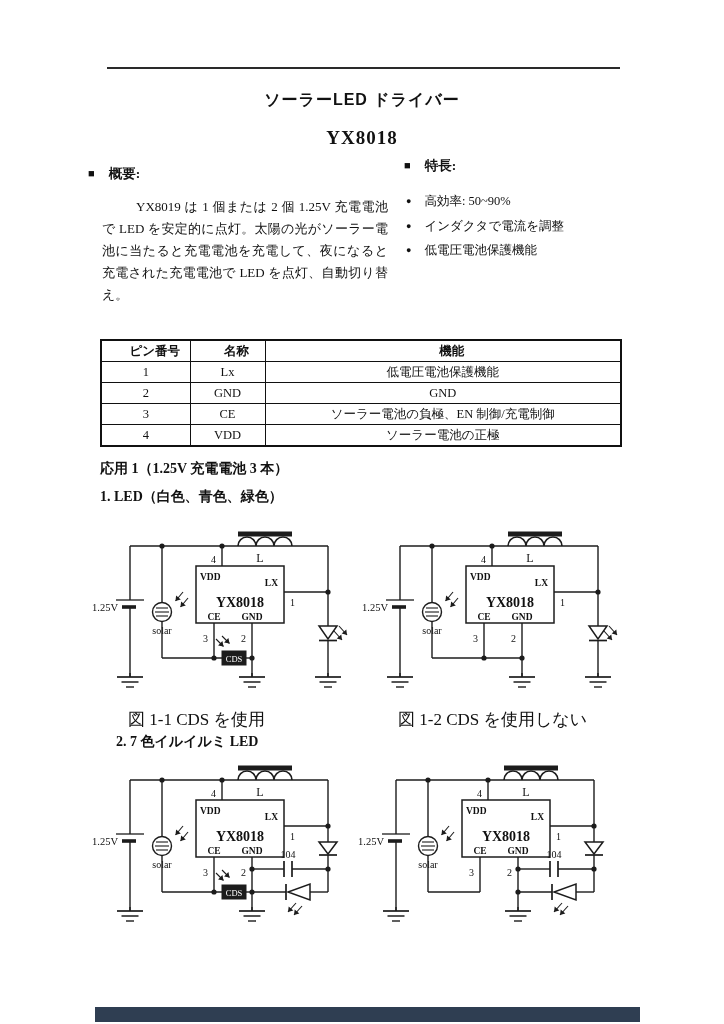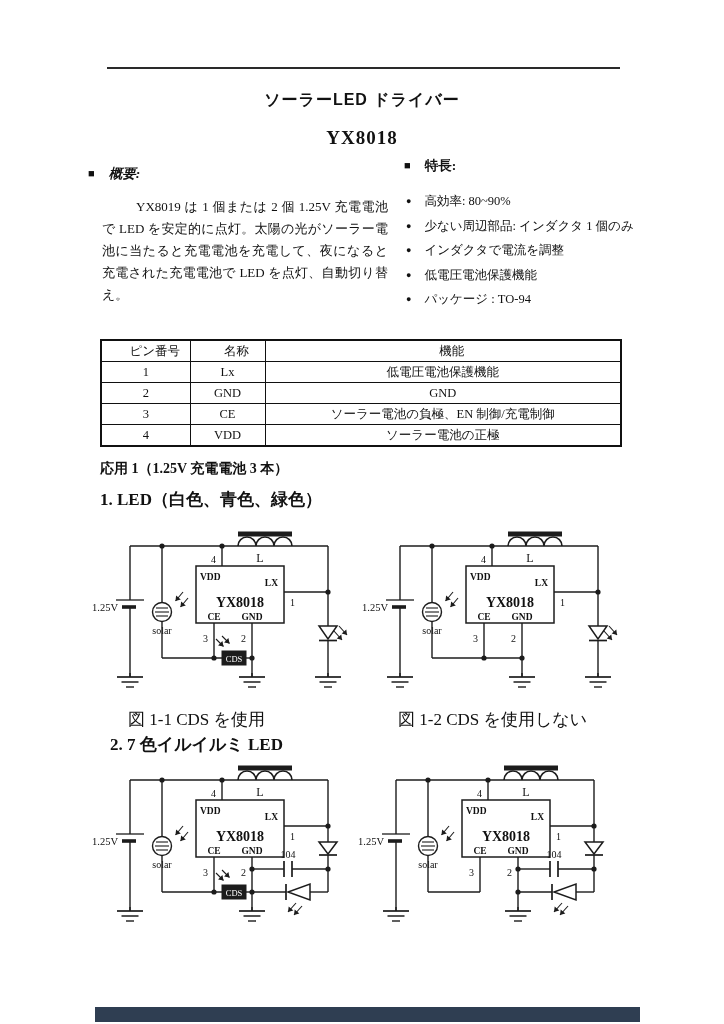--- a/index.html
+++ b/index.html
@@ -14,45 +14,43 @@
   .sqhead::before{content:"■";font-size:11px;margin-right:14px;position:relative;top:-1px;}
   .para{width:286px;font-size:13px;line-height:22px;text-align:justify;text-indent:34px;}
   ul.features{list-style:none;margin:0;padding:0;font-size:12.5px;}
   ul.features li{line-height:23.5px;white-space:nowrap;}
   ul.features li::before{content:"●";font-size:9px;margin-right:13px;position:relative;top:-1px;}
   table.pins{border-collapse:collapse;width:522px;table-layout:fixed;
              font-size:12.5px;}
   table.pins th,table.pins td{border:1px solid #111;text-align:center;
              padding:1px 2px;height:18px;overflow:hidden;white-space:nowrap;}
   table.pins{border:2px solid #111;}
-  table.pins th{font-weight:normal;padding-left:20px;}
+  table.pins th{font-weight:bold;padding-left:20px;}
   .apphead{font-weight:bold;font-size:14px;white-space:nowrap;}
-  .subhead{font-weight:bold;font-size:17px;white-space:nowrap;}
+  .subhead{font-weight:bold;font-size:14px;white-space:nowrap;}
   .figcap{font-size:17px;white-space:nowrap;}
   svg.circuit{overflow:visible;}
   .footerbar{height:15px;}
 </style>
 </head>
 <body>
 
 <div class="abs rule" style="left:107px;top:67px;width:513px;"></div>
 
 <div class="abs title1" style="top:90px;left:0;">ソーラーLED ドライバー</div>
 <div class="abs title2" style="top:127px;left:0;">YX8018</div>
 
-<div class="abs sqhead" style="left:88px;top:165px;font-style:italic;">概要:</div>
+<div class="abs sqhead" style="left:88px;top:165px;">概要:</div>
 <div class="abs para" style="left:102px;top:196px;">YX8019 は 1 個または 2 個 1.25V 充電電池で LED を安定的に点灯。太陽の光がソーラー電池に当たると充電電池を充電して、夜になると充電された充電電池で LED を点灯、自動切り替え。</div>
 
 <div class="abs sqhead" style="left:404px;top:157px;">特長:</div>
 <ul class="abs features" style="left:406px;top:190px;">
-    <li>高効率: 80~90%</li>
-    <li>少ない周辺部品: インダクタ 1 個のみ</li>
+    <li>高効率: 50~90%</li>
     <li>インダクタで電流を調整</li>
     <li>低電圧電池保護機能</li>
-    <li>パッケージ : TO-94</li>
   </ul>
 
 <table class="abs pins" style="left:100px;top:339px;">
   <colgroup>
       <col style="width:89px">
       <col style="width:75px">
       <col>
     </colgroup>
   <thead>
       <tr>
@@ -216,21 +214,21 @@
     <line x1="231.5" y1="162" x2="248.5" y2="162" stroke="#1c1c1c" stroke-width="1.5"></line>
     <line x1="236" y1="167" x2="244" y2="167" stroke="#1c1c1c" stroke-width="1.4"></line>
     <line x1="74" y1="138" x2="164" y2="138" stroke="#1c1c1c" stroke-width="1.4"></line>
     <circle cx="126" cy="138" r="2.6" fill="#1c1c1c"></circle>
     <circle cx="164" cy="138" r="2.6" fill="#1c1c1c"></circle>
   </svg>
 
 <div class="abs figcap" style="left:128px;top:708px;">図 1-1  CDS を使用</div>
 <div class="abs figcap" style="left:398px;top:708px;">図 1-2  CDS を使用しない</div>
 
-<div class="abs subhead" style="left:110px;top:733px;">2. 7 色イルイルミ LED</div>
+<div class="abs subhead" style="left:116px;top:733px;">2. 7 色イルイルミ LED</div>
 
 <svg class="abs circuit" style="left:88px;top:754px;" width="264" height="190" viewBox="0 0 264 190">
     <line x1="42" y1="26" x2="240" y2="26" stroke="#1c1c1c" stroke-width="1.4"></line>
     <line x1="42" y1="26" x2="42" y2="80" stroke="#1c1c1c" stroke-width="1.4"></line>
     <line x1="28" y1="80" x2="56" y2="80" stroke="#1c1c1c" stroke-width="1.3"></line>
     <line x1="34" y1="87" x2="48" y2="87" stroke="#1c1c1c" stroke-width="3.6"></line>
     <line x1="42" y1="87" x2="42" y2="157" stroke="#1c1c1c" stroke-width="1.4"></line>
     <text x="4" y="91" fill="#111" font-size="10.5" text-anchor="start" font-family="&quot;Liberation Serif&quot;,serif" font-weight="normal">1.25V</text>
     <line x1="42" y1="153" x2="42" y2="157" stroke="#1c1c1c" stroke-width="1.4"></line>
     <line x1="29" y1="157" x2="55" y2="157" stroke="#1c1c1c" stroke-width="1.7"></line>

